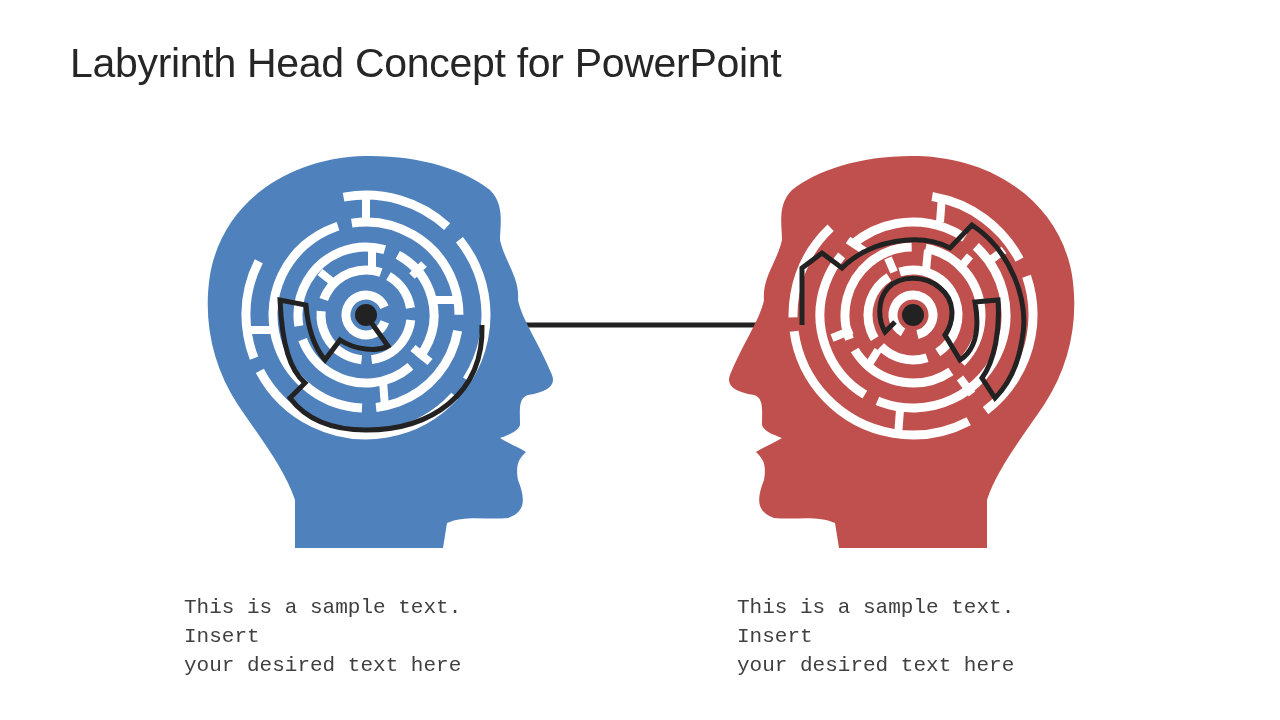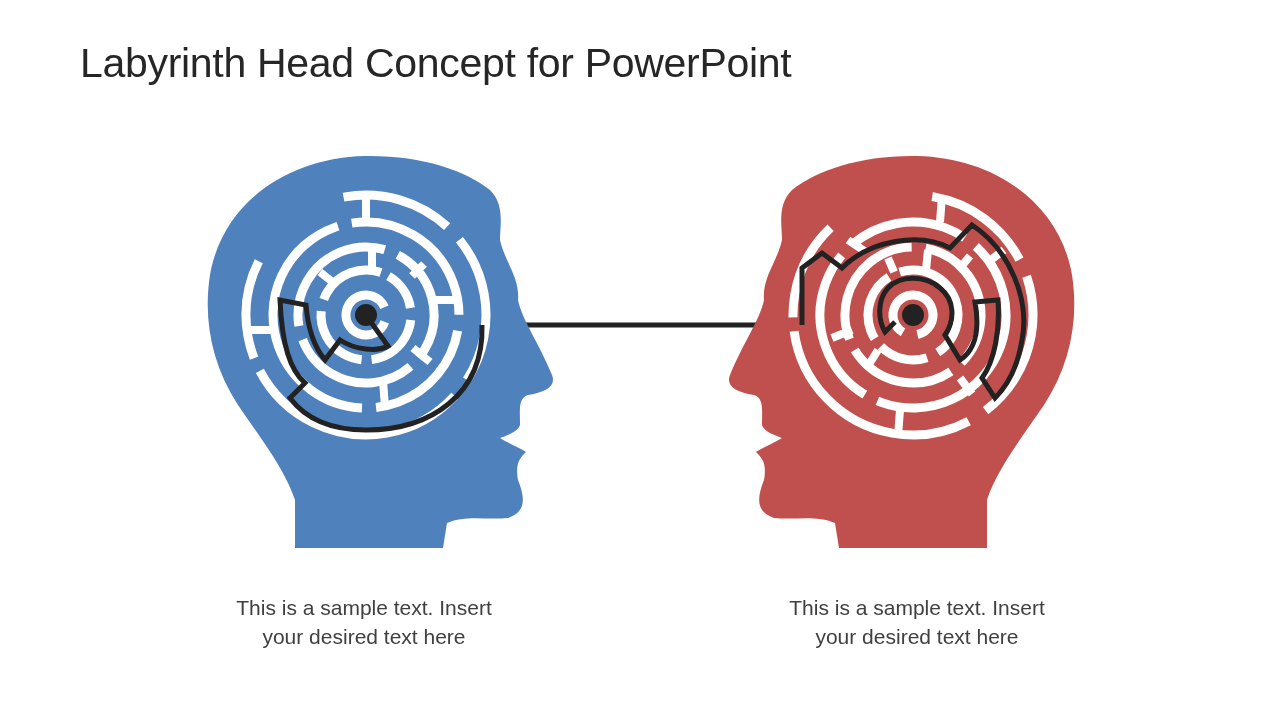--- a/index.html
+++ b/index.html
@@ -1,25 +1,25 @@
 <!DOCTYPE html>
 <html><head>
 <meta charset="utf-8">
 <style>
   html, body { margin: 0; padding: 0; background: #ffffff; }
   body { width: 1280px; height: 720px; position: relative; overflow: hidden; }
   .title {
-    position: absolute; left: 80px; top: 40px;
+    position: absolute; left: 70px; top: 40px;
     font-family: "Liberation Sans", "DejaVu Sans", sans-serif;
     font-size: 41px; color: #262626; letter-spacing: -0.3px;
     white-space: nowrap;
   }
   .caption {
-    position: absolute; width: 360px; text-align: center;
-    font-family: Liberation Sans, sans-serif;
+    position: absolute; width: 360px; text-align: left;
+    font-family: Liberation Mono, monospace;
     font-size: 21px; line-height: 29px; color: #404040;
   }
   .caption span { display: block; }
   #cap-left { left: 184px; top: 593px; }
   #cap-right { left: 737px; top: 593px; }
   svg.art { position: absolute; left: 0; top: 0; }
 </style>
 </head>
 <body>
 

